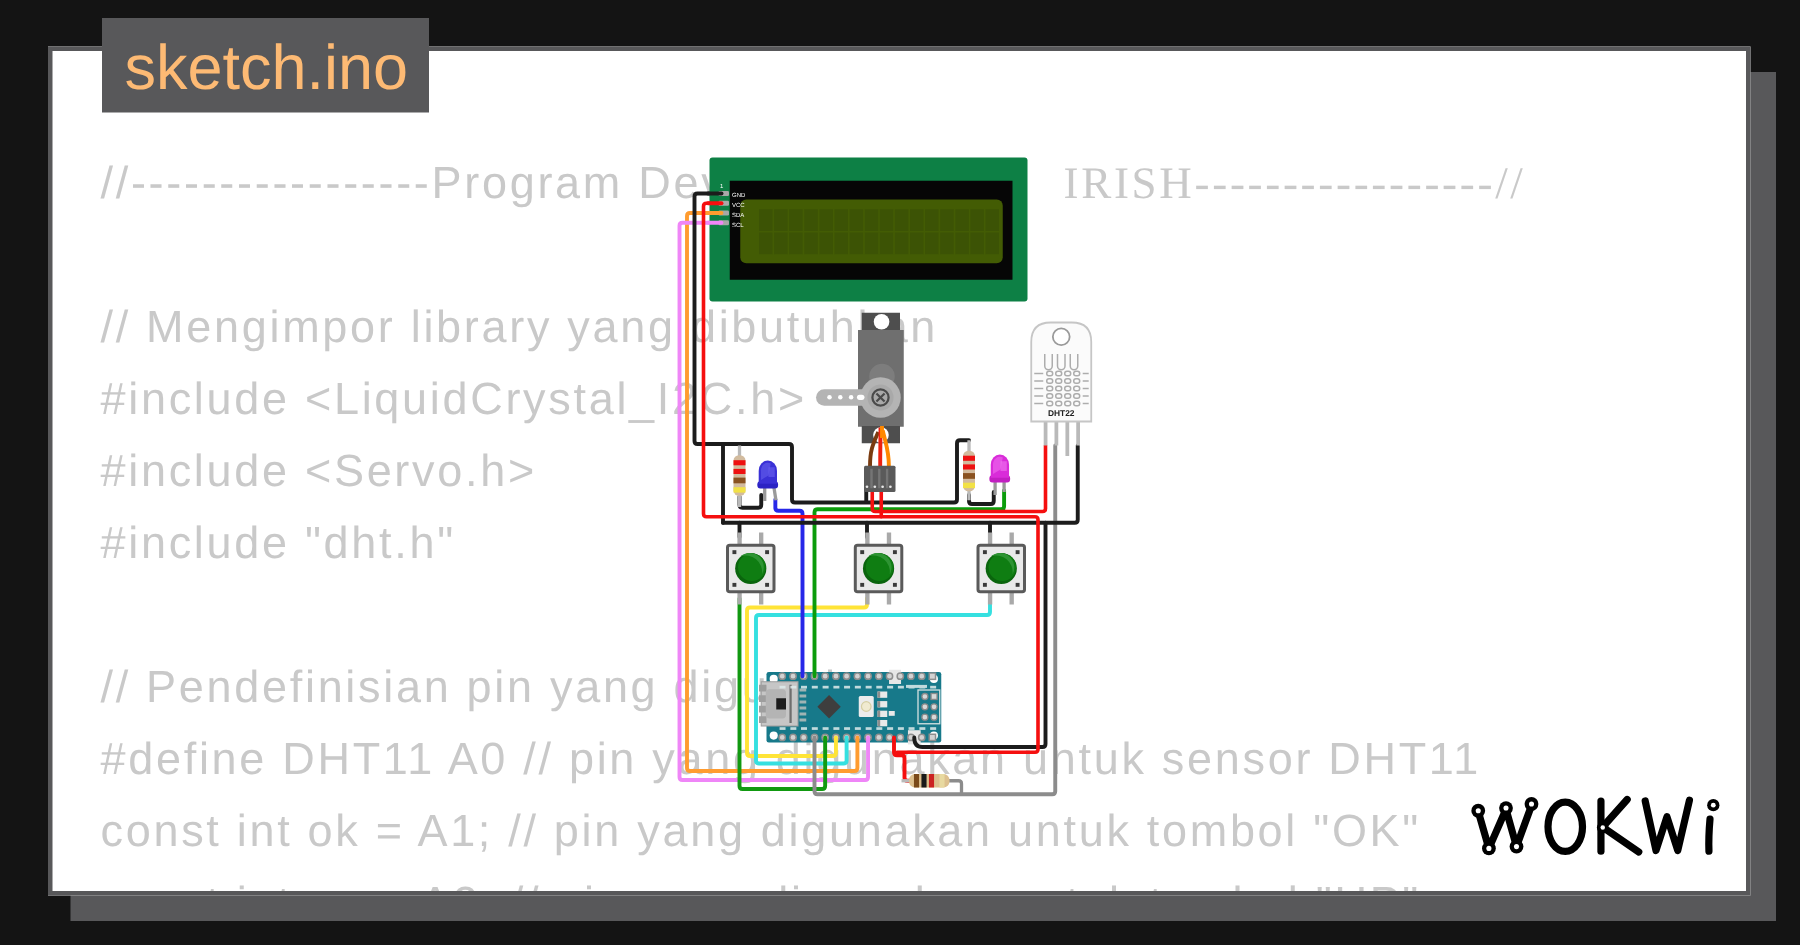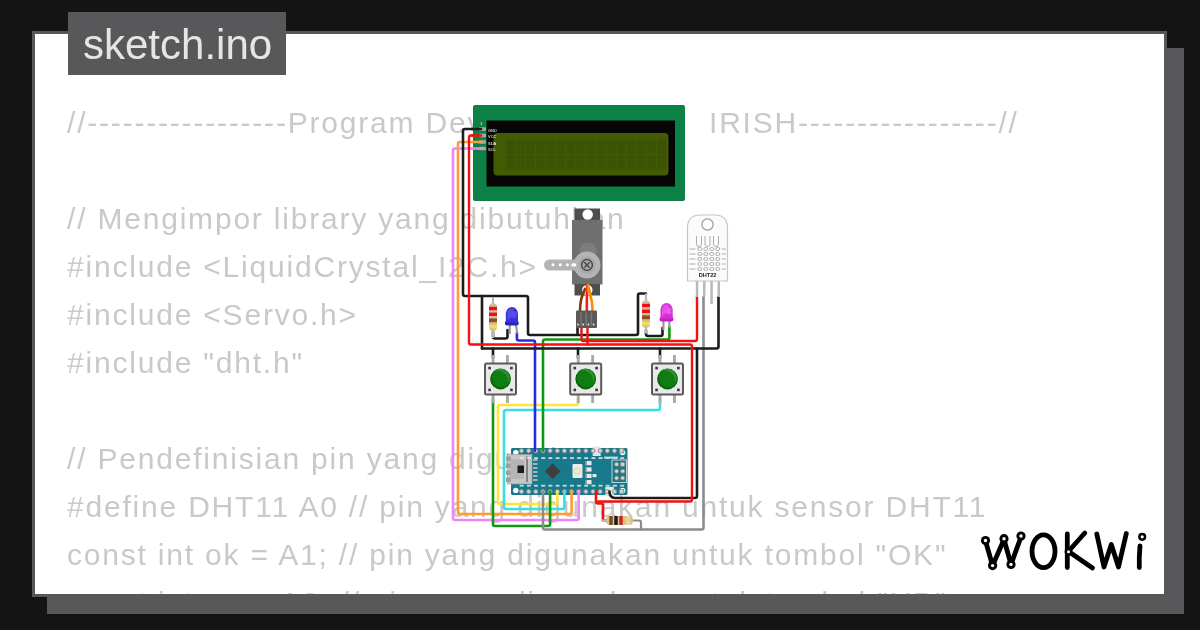--- a/index.html
+++ b/index.html
@@ -10,36 +10,36 @@
         letter-spacing:1.8px;white-space:pre;}
 </style>
 </head>
 <body>
 
 <div class="abs" style="left:47px;top:48px;width:1137px;height:566px;background:#58585a;"></div>
 
 <div class="abs" style="left:32px;top:31px;width:1135px;height:566px;background:#ffffff;
      border:3.5px solid #58585a;box-sizing:border-box;overflow:hidden;">
 
-  <div class="code" style="top:64.5px;"><span>//-----------------Program Dev</span><span class="abs" style="left:642px;">IRISH-----------------//</span>
+  <div class="code" style="top:64.5px;"><span>//-----------------Program Dev</span><span class="abs" style="left:642px;font-family:Liberation Serif, serif;">IRISH-----------------//</span>
 <span> </span>
 <span>// Mengimpor library yang dibutuhkan</span>
 <span>#include &lt;LiquidCrystal_I2C.h&gt;</span>
 <span>#include &lt;Servo.h&gt;</span>
 <span>#include "dht.h"</span>
 <span> </span>
 <span>// Pendefinisian pin yang digunakan</span>
 <span>#define DHT11 A0 // pin yang digunakan untuk sensor DHT11</span>
 <span>const int ok = A1; // pin yang digunakan untuk tombol "OK"</span>
 <span>const int up = A2; // pin yang digunakan untuk tombol "UP"</span>
   </div>
 </div>
 
 <div class="abs" style="left:67.5px;top:11.5px;width:218px;height:63px;background:#58585a;">
-  <span class="abs" style="left:15.5px;top:9px;font-size:42px;color:#e5e5e5;">sketch.ino</span>
+  <span class="abs" style="left:15.5px;top:9px;font-size:42px;color:#fdba74;">sketch.ino</span>
 </div>
 
 <svg class="abs" style="left:0;top:0;" width="1200" height="630" viewBox="0 0 1200 630">
 
   <g>
     <rect x="511" y="448" width="116.5" height="47" rx="1.5" fill="#17798a"></rect>
     <circle cx="515.8" cy="452.6" r="2.7" fill="#fff"></circle>
     <circle cx="622.6" cy="452.6" r="2.7" fill="#fff"></circle>
     <circle cx="515.8" cy="490.4" r="2.7" fill="#fff"></circle>
     <circle cx="622.6" cy="490.4" r="2.7" fill="#fff"></circle>

